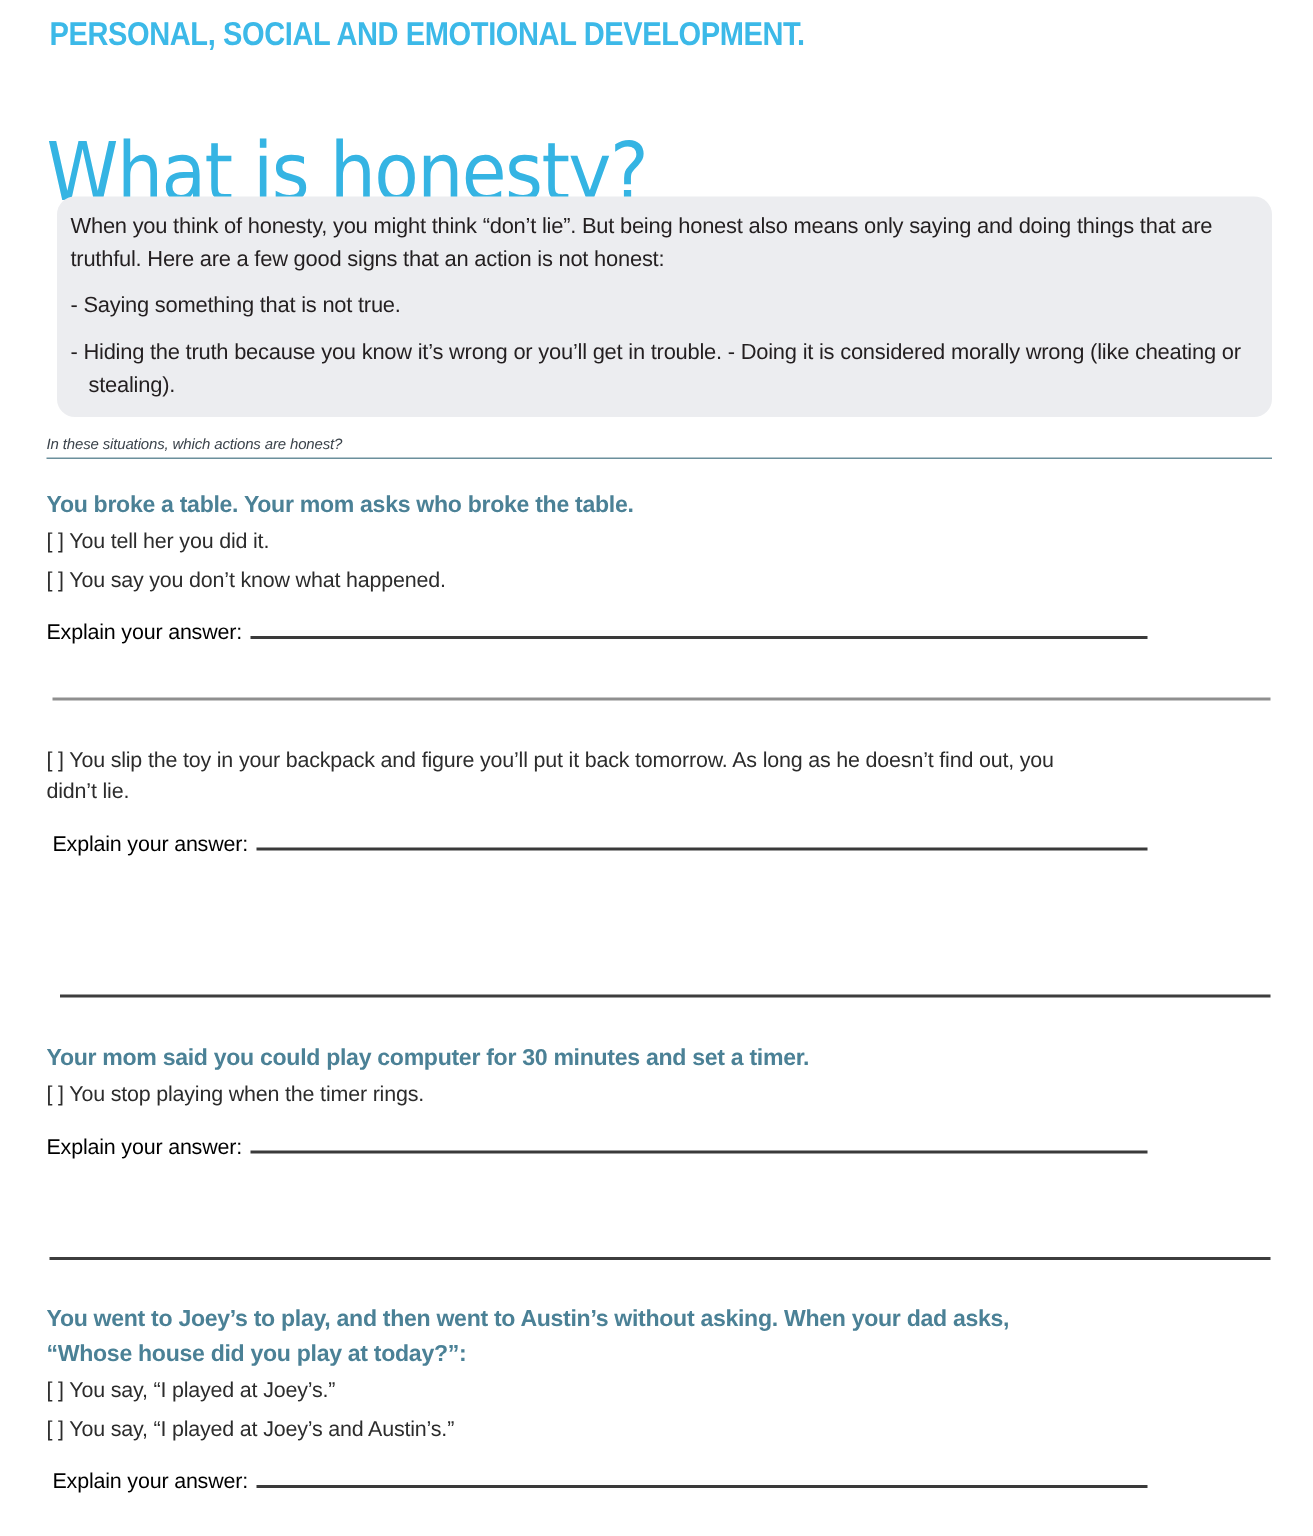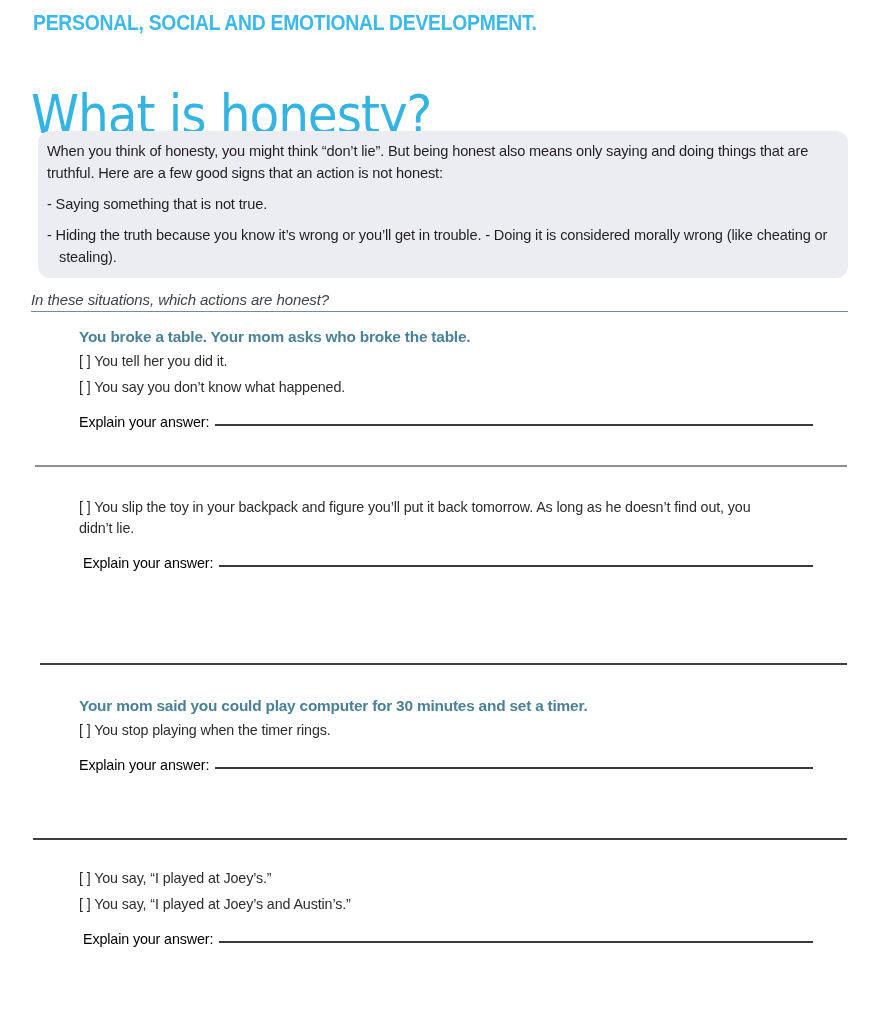--- a/index.html
+++ b/index.html
@@ -78,31 +78,31 @@
     padding-left: 12px;
     text-indent: -12px;
   }
 
   
   .prompt {
     position: absolute;
     left: 31px;
     top: 291px;
     width: 817px;
-    font-size: 15px;
+    font-size: 10px;
     font-style: italic;
     color: #3b434b;
     letter-spacing: -0.1px;
     border-bottom: 1.4px solid #6b8f9c;
     padding-bottom: 3px;
     box-sizing: border-box;
   }
 
   
-  .section { position: absolute; left: 0; width: 824px; margin-left: 48px; }
+  .section { position: absolute; left: 0; width: 824px; }
 
   .q-head {
     font-size: 15.4px;
     font-weight: bold;
     line-height: 23px;
     color: #4b8196;
     letter-spacing: -0.2px;
     margin: 0 0 3px 0;
   }
 
@@ -190,20 +190,21 @@
         <span>Explain your answer:</span>
         <span class="rule"></span>
       </div>
     </div>
   </div>
 
   <div class="sep dark" style="left:33px; width:814px; top:838px;"></div>
 
   <div class="section" style="top:868px;">
     <div style="padding:0 31px;">
+      <div class="q-head" style="padding-right:100px;">You went to Joey’s to play, and then went to Austin’s without asking. When your dad asks, “Whose house did you play at today?”:</div>
       <div class="opt">[ ] You say, “I played at Joey’s.”</div>
       <div class="opt">[ ] You say, “I played at Joey’s and Austin’s.”</div>
       <div class="explain" style="margin-top:16px; padding-left:4px; padding-right:28px;">
         <span>Explain your answer:</span>
         <span class="rule"></span>
       </div>
     </div>
   </div>
 
 </div>

